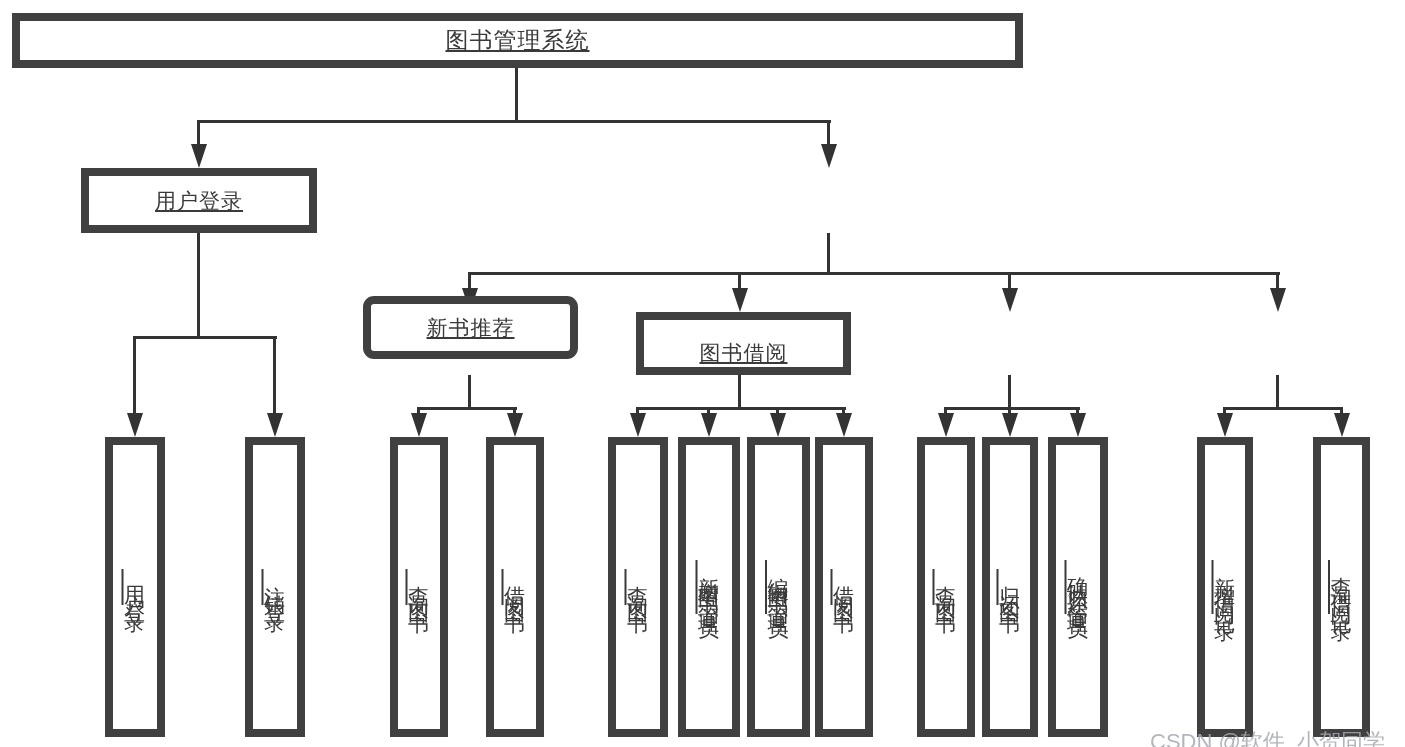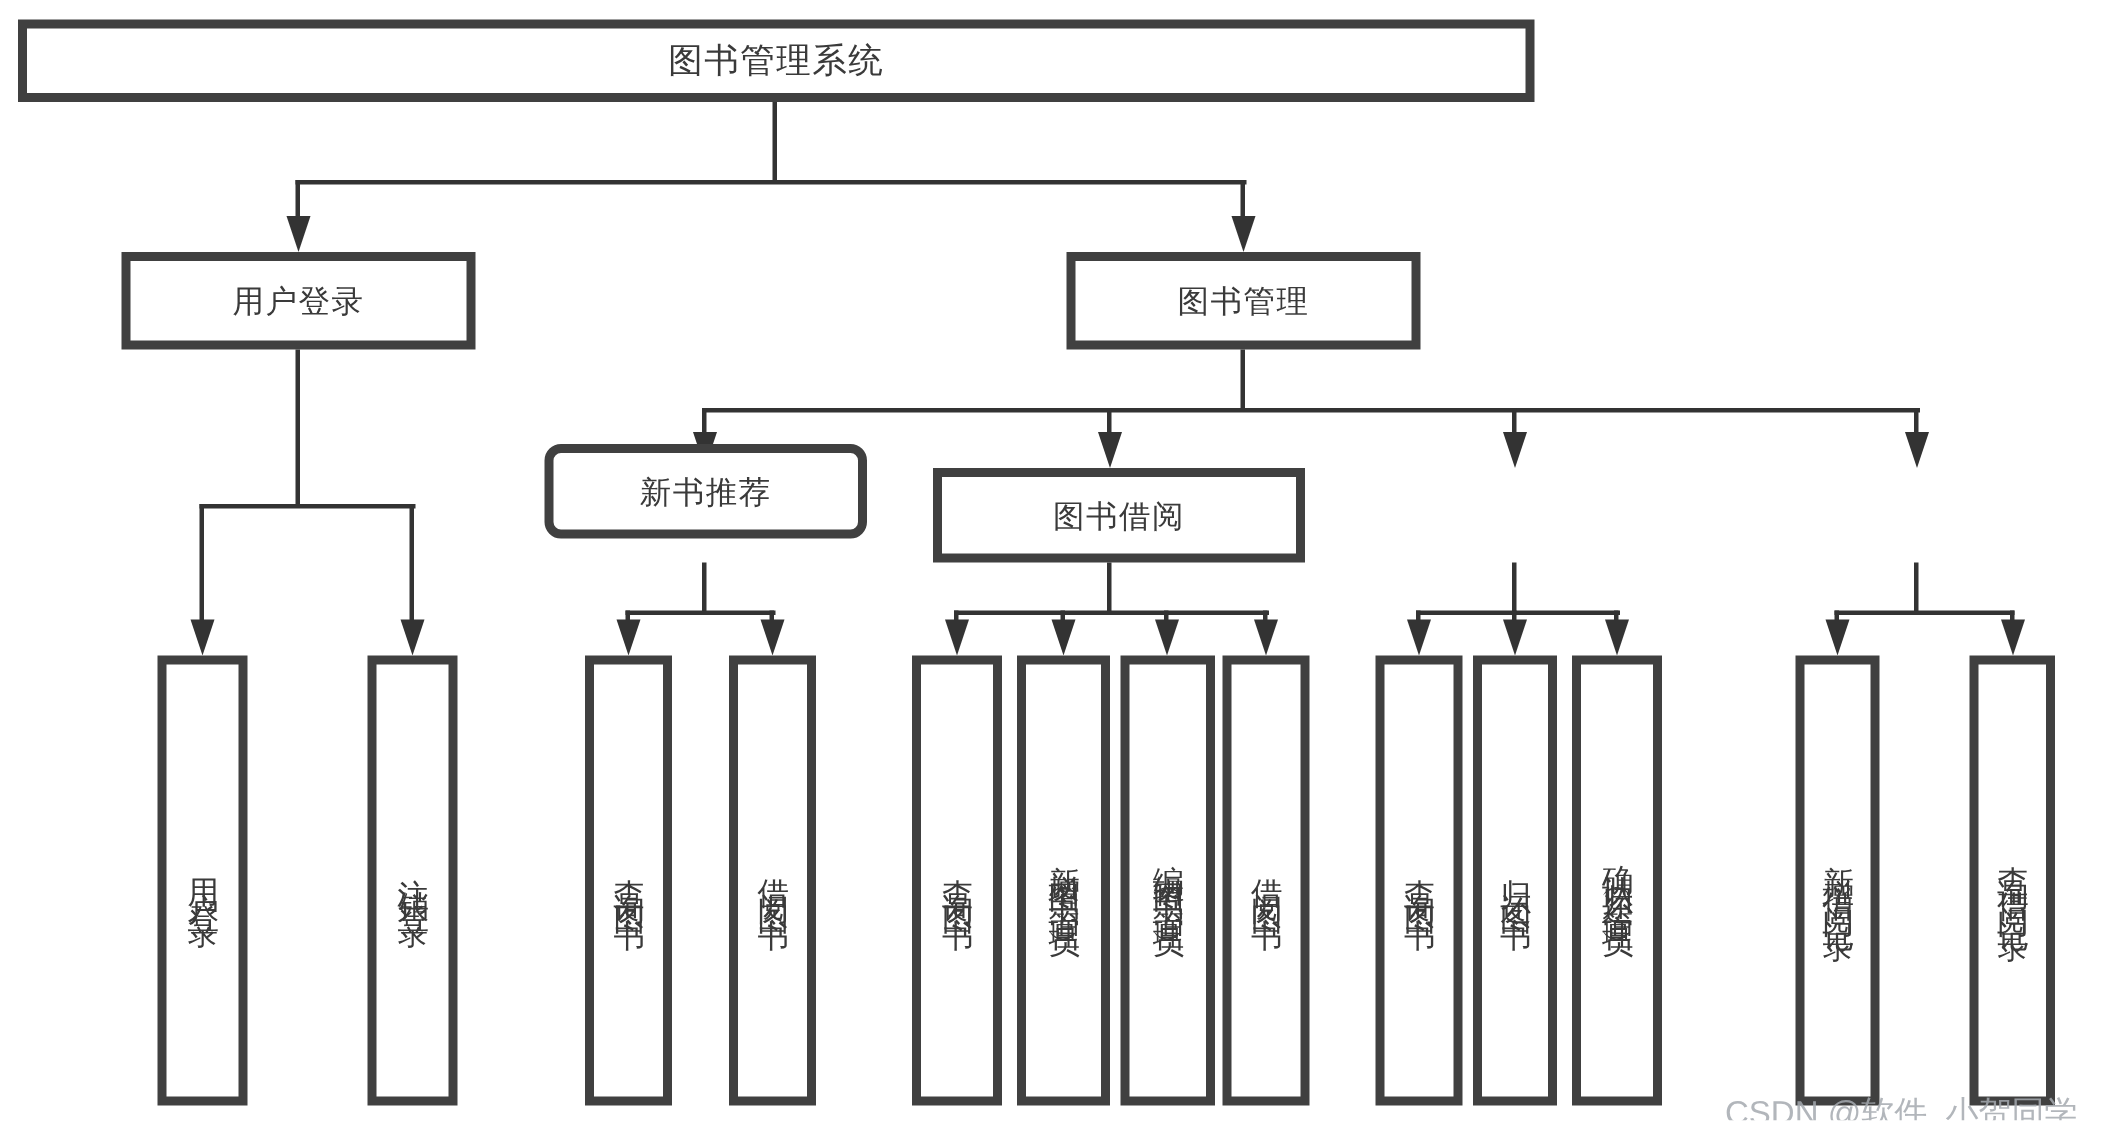--- a/index.html
+++ b/index.html
@@ -6,26 +6,27 @@
   #stage{
     position:relative;
     width:1405px;height:747px;
     background:#ffffff;
     font-family:"Liberation Sans","DejaVu Sans",sans-serif;
     overflow:hidden;
   }
   .node{
     position:absolute;
     box-sizing:border-box;
-    border:6px solid #404040;
+    border:8px solid #404040;
     background:#ffffff;
     display:flex;
     align-items:center;
     justify-content:center;
     color:#3a3a3a;
+    text-decoration:underline;
   }
   .hnode{font-size:21px;letter-spacing:1px;}
   .rootnode{font-size:23px;letter-spacing:1px;}
   .vnode{
     writing-mode:vertical-rl;
     text-orientation:mixed;
     font-size:21px;
     letter-spacing:9px;
     line-height:1;
   }
@@ -63,23 +64,20 @@
     <div class="hline" style="left:197px;top:120px;width:634px;"></div>
     <div class="vline" style="left:197px;top:120px;height:28px;"></div>
     <div class="arrow" style="left:191px;top:144px;"></div>
     <div class="vline" style="left:827px;top:120px;height:28px;"></div>
     <div class="arrow" style="left:821px;top:144px;"></div>
   </div>
 
   <div class="node hnode" style="left:81px;top:168px;width:236px;height:65px;">
     <span>用户登录</span>
   </div>
-  <div class="node hnode" style="left:711px;top:168px;width:236px;height:65px;">
-    <span>图书管理</span>
-  </div>
 
   <div>
     <div class="vline" style="left:197px;top:233px;height:105px;"></div>
     <div class="hline" style="left:133px;top:336px;width:144px;"></div>
     <div class="vline" style="left:133px;top:336px;height:80px;"></div>
     <div class="arrow" style="left:127px;top:413px;"></div>
     <div class="vline" style="left:273px;top:336px;height:80px;"></div>
     <div class="arrow" style="left:267px;top:413px;"></div>
   </div>
 
@@ -92,21 +90,21 @@
     <div class="arrow" style="left:732px;top:288px;"></div>
     <div class="vline" style="left:1008px;top:272px;height:20px;"></div>
     <div class="arrow" style="left:1002px;top:288px;"></div>
     <div class="vline" style="left:1276px;top:272px;height:20px;"></div>
     <div class="arrow" style="left:1270px;top:288px;"></div>
   </div>
 
   <div class="node hnode" style="left:363px;top:296px;width:215px;height:63px;border-radius:11px;">
     <span>新书推荐</span>
   </div>
-  <div class="node hnode" style="left:622px;top:312px;width:248px;height:63px;">
+  <div class="node hnode" style="left:636px;top:312px;width:215px;height:63px;align-items:flex-end;">
     <span>图书借阅</span>
   </div>
 
   <div>
     <div class="vline" style="left:468px;top:375px;height:34px;"></div>
     <div class="hline" style="left:417px;top:407px;width:100px;"></div>
     <div class="vline" style="left:417px;top:407px;height:10px;"></div>
     <div class="arrow" style="left:411px;top:413px;"></div>
     <div class="vline" style="left:513px;top:407px;height:10px;"></div>
     <div class="arrow" style="left:507px;top:413px;"></div>

